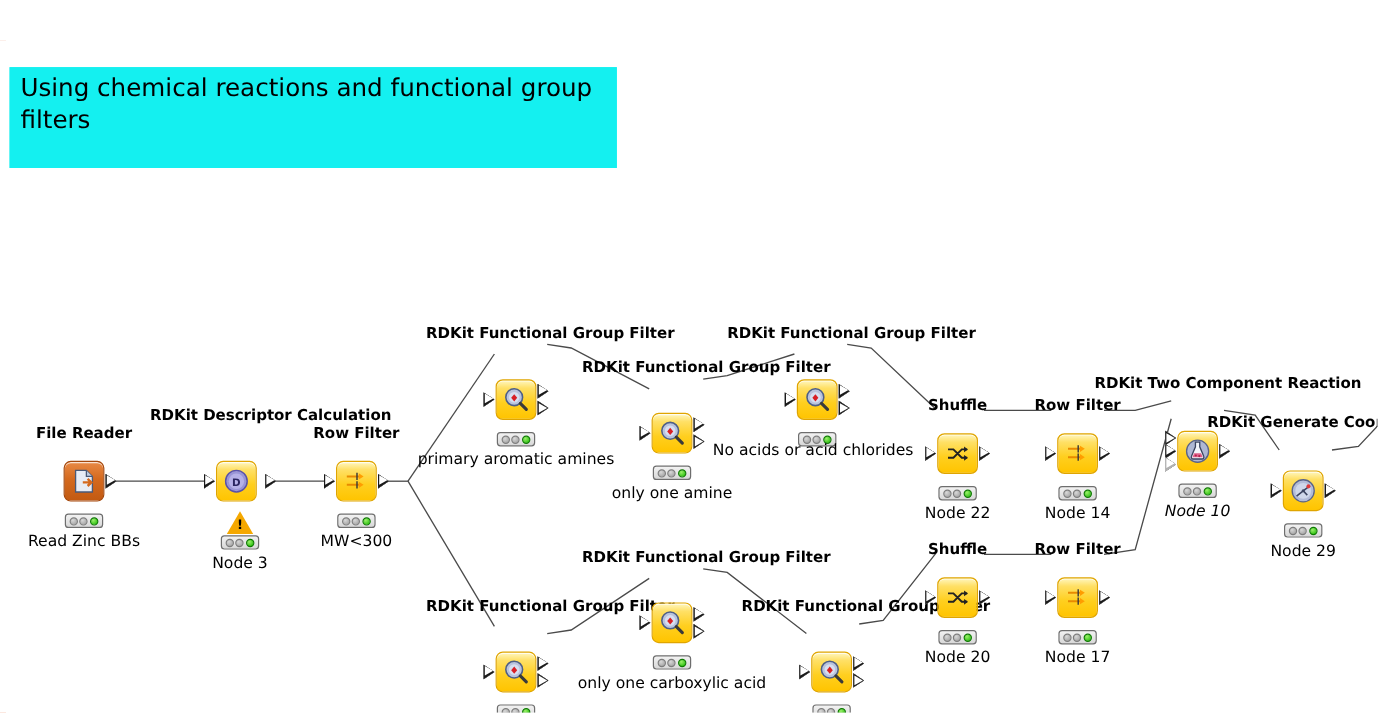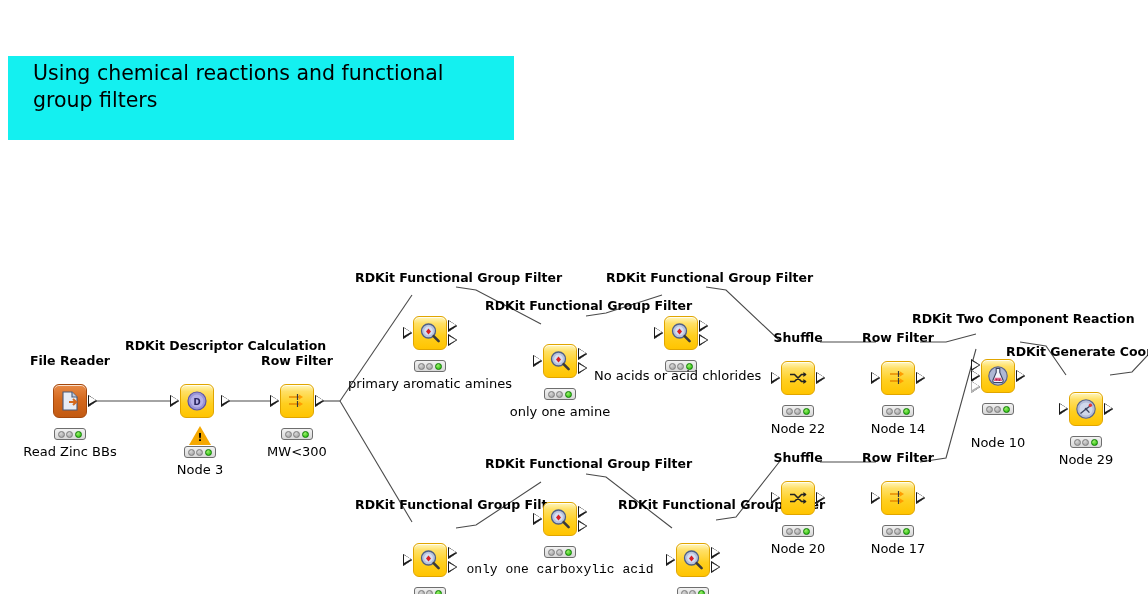--- a/index.html
+++ b/index.html
@@ -58,21 +58,21 @@
     position:absolute; left:0; top:34px; width:5px; height:560px;
     background:#f0a07c;
   }
 
   
   .annotation {
     position:absolute; left:8px; top:22px;
     width:506px; height:84px;
     background:#14f0f0;
     border:1px solid #14f0f0;
-    padding:3px 6px 0 24px;
+    padding:3px 6px 0 8px;
     font-size:20.5px; line-height:1.33;
     color:#000; font-weight:400;
   }
 
   
   .node { position:absolute; }
 
   .node-title {
     position:absolute; left:50%; transform:translateX(-50%);
     white-space:nowrap; text-align:center;
@@ -379,21 +379,21 @@
           <path d="M9.1 13.8h5.8l1.4 3.2H7.7z" fill="#e0628a"></path>
           <circle cx="10.5" cy="15.6" r="0.9" fill="#b01e4a"></circle>
           <circle cx="13.4" cy="16.1" r="0.9" fill="#b01e4a"></circle>
         </svg>
       </div>
       <div class="status" style="top:44px;">
         <span class="dot gray"></span>
         <span class="dot gray"></span>
         <span class="dot green"></span>
       </div>
-      <div class="node-label" style="top:76px;">Node 10</div>
+      <div class="node-label" style="top:60px;font-style:italic;">Node 10</div>
       <span class="port in t3a"></span>
       <span class="port in t3b"></span>
       <span class="port in t3c gray"></span>
       <span class="port out"></span>
     </div>
 
     <div class="node" style="left:1069px; top:358px; width:34px; height:34px;">
       <div class="node-title two-line" style="top:-48px; width:160px;"><span>RDKit Generate Coords</span></div>
       <div class="node-box">
         <svg class="gi" viewBox="0 0 24 24">
@@ -444,21 +444,21 @@
           <circle cx="10.5" cy="10" r="4.4" fill="#d7dff0"></circle>
           <path d="M8 10.5l2.5-3 2.5 3-2.5 3z" fill="#d81f26"></path>
           <path d="M15.6 15.2l5 5" stroke="#3a3a3a" stroke-width="2.6" stroke-linecap="round"></path>
         </svg>
       </div>
       <div class="status" style="top:44px;">
         <span class="dot gray"></span>
         <span class="dot gray"></span>
         <span class="dot green"></span>
       </div>
-      <div class="node-label" style="top:60px;font-family:Liberation Mono, monospace;">only one carboxylic acid</div>
+      <div class="node-label" style="top:60px;">only one carboxylic acid</div>
       <span class="port in"></span>
       <span class="port out p-top"></span>
       <span class="port out p-bot"></span>
     </div>
 
     <div class="node" style="left:676px; top:509px; width:34px; height:34px;">
       <div class="node-title two-line" style="top:-46px; width:150px;"><span>RDKit Functional Group Filter</span></div>
       <div class="node-box">
         <svg class="gi" viewBox="0 0 24 24">
           <circle cx="10.5" cy="10" r="7" fill="#b9c3dd" stroke="#4e5f86" stroke-width="1.3"></circle>

